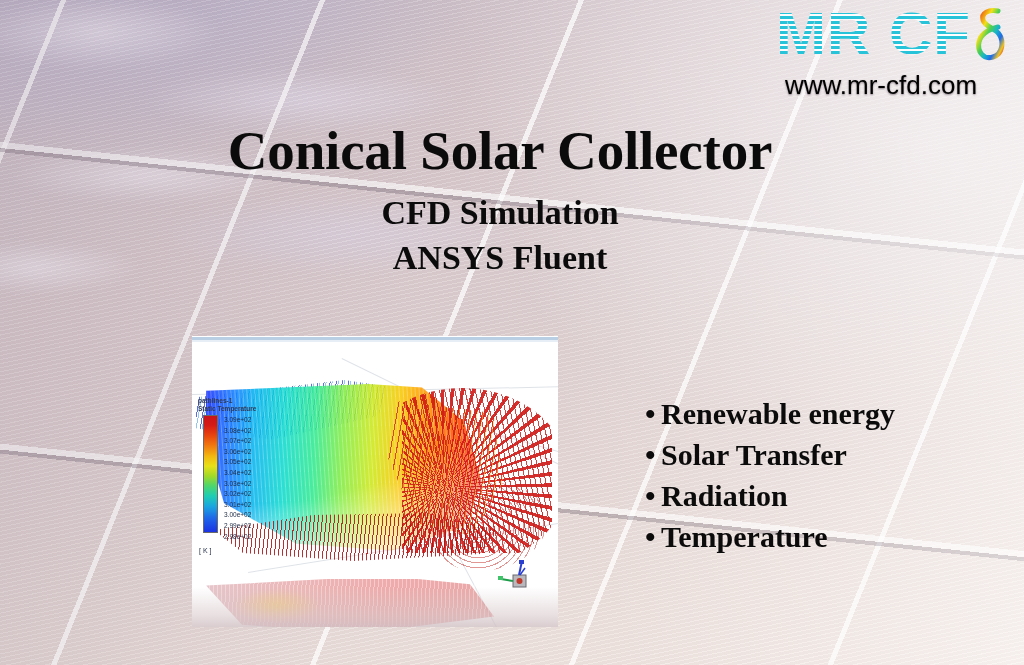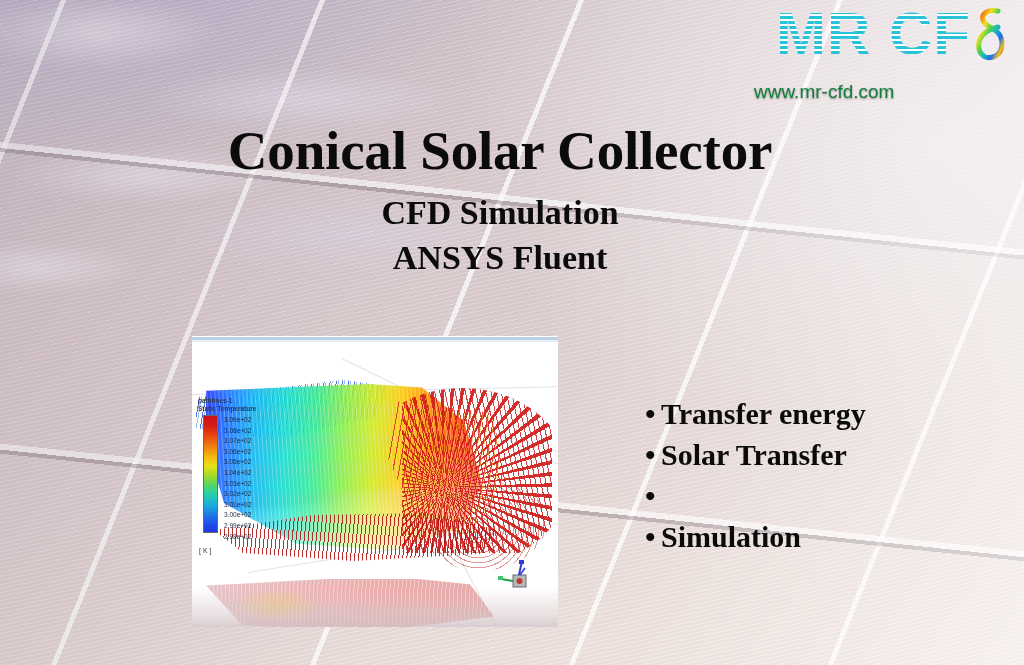--- a/index.html
+++ b/index.html
@@ -72,21 +72,21 @@
     position:absolute;inset:0;
     background:
       linear-gradient(105deg, rgba(150,132,150,.20) 0%, rgba(255,255,255,0) 42%),
       linear-gradient(255deg, rgba(255,255,255,.55) 0%, rgba(255,255,255,0) 48%),
       radial-gradient(ellipse 700px 430px at 92% 22%, rgba(255,255,255,.42), rgba(255,255,255,0) 70%);
   }
 
   
   .logo{
     position:absolute;right:16px;top:6px;
-    width:254px;text-align:left;
+    width:254px;text-align:center;
   }
   .logo-mark{
     display:flex;align-items:flex-start;justify-content:flex-end;
     height:60px;
   }
   .logo-word{
     font-family:"Liberation Sans",sans-serif;
     font-weight:bold;font-size:60px;line-height:56px;
     letter-spacing:1px;
     color:#2fc6d8;
@@ -98,23 +98,23 @@
     -webkit-background-clip:text;
     background-clip:text;
     color:transparent;
     text-shadow:none;
   }
   .logo-delta{
     width:34px;height:58px;margin-left:3px;flex:0 0 auto;
   }
   .logo-lines{
     font-family:"Liberation Sans",sans-serif;
-    font-size:19px;line-height:25px;color:#15803d;font-weight:400;
+    font-size:26px;line-height:25px;color:#000000;font-weight:400;
     text-shadow:0 1px 2px rgba(60,45,60,.55);
-    margin-top:13px;
+    margin-top:7px;
   }
 
   
   .title{
     position:absolute;left:0;right:0;top:120px;
     text-align:center;
     font-size:55px;line-height:62px;font-weight:bold;color:#0b0b0b;
     letter-spacing:-.2px;
     transform:translateX(-12px);
   }
@@ -348,32 +348,33 @@
 
   <div class="title">Conical Solar Collector</div>
   <div class="subtitle">
     <div>CFD Simulation</div>
     <div>ANSYS Fluent</div>
   </div>
 
   <ul class="bullets">
     <li>
       <span class="dot">•</span>
-      <span>Transfer energy</span>
+      <span>Renewable energy</span>
     </li>
     <li>
       <span class="dot">•</span>
       <span>Solar Transfer</span>
     </li>
     <li>
       <span class="dot">•</span>
+      <span>Radiation</span>
     </li>
     <li>
       <span class="dot">•</span>
-      <span>Simulation</span>
+      <span>Temperature</span>
     </li>
   </ul>
 
   <div class="figure">
     <div class="fig-topbar"></div>
 
     <div class="fig-wire">
       <i style="left:0;top:58px;width:372px;transform:rotate(-1.2deg);"></i>
       <i style="left:150px;top:22px;width:300px;transform:rotate(26deg);"></i>
       <i style="left:300px;top:96px;width:150px;transform:rotate(16deg);"></i>

